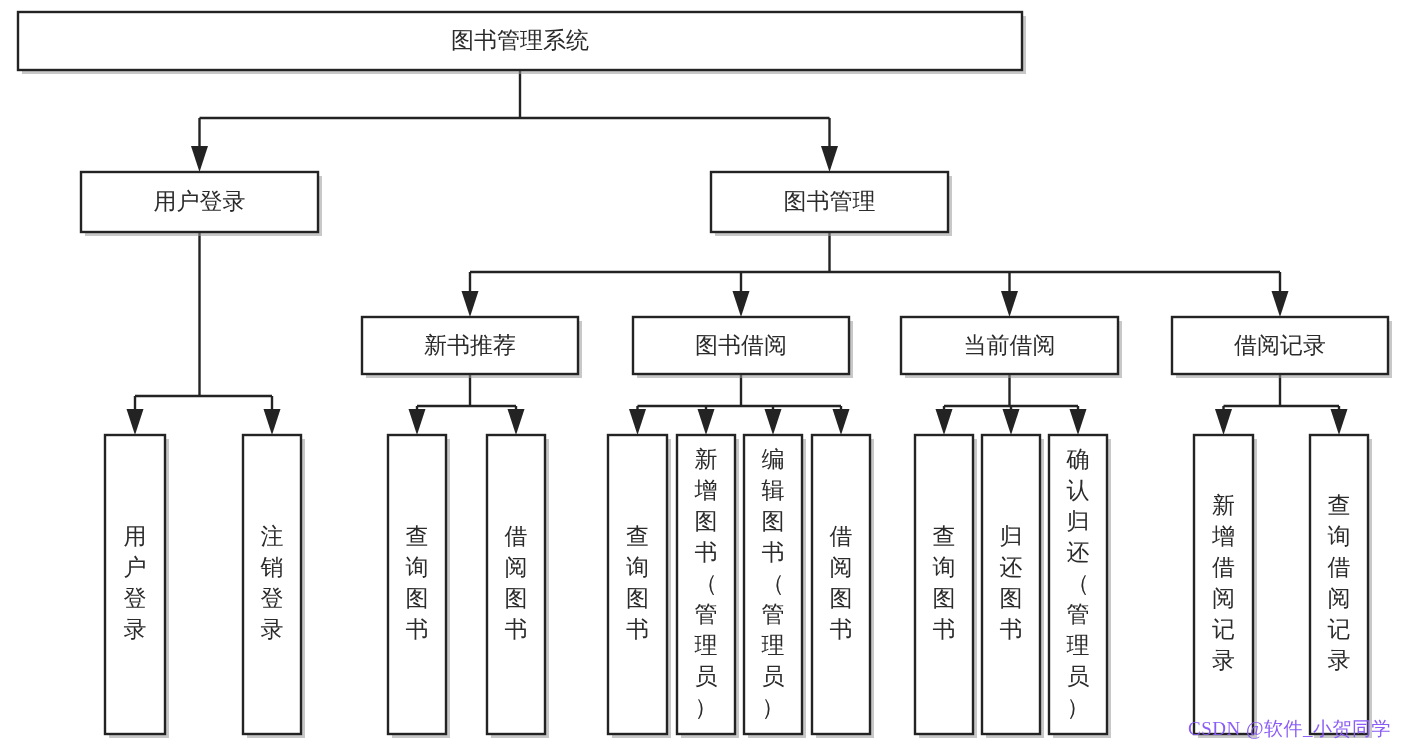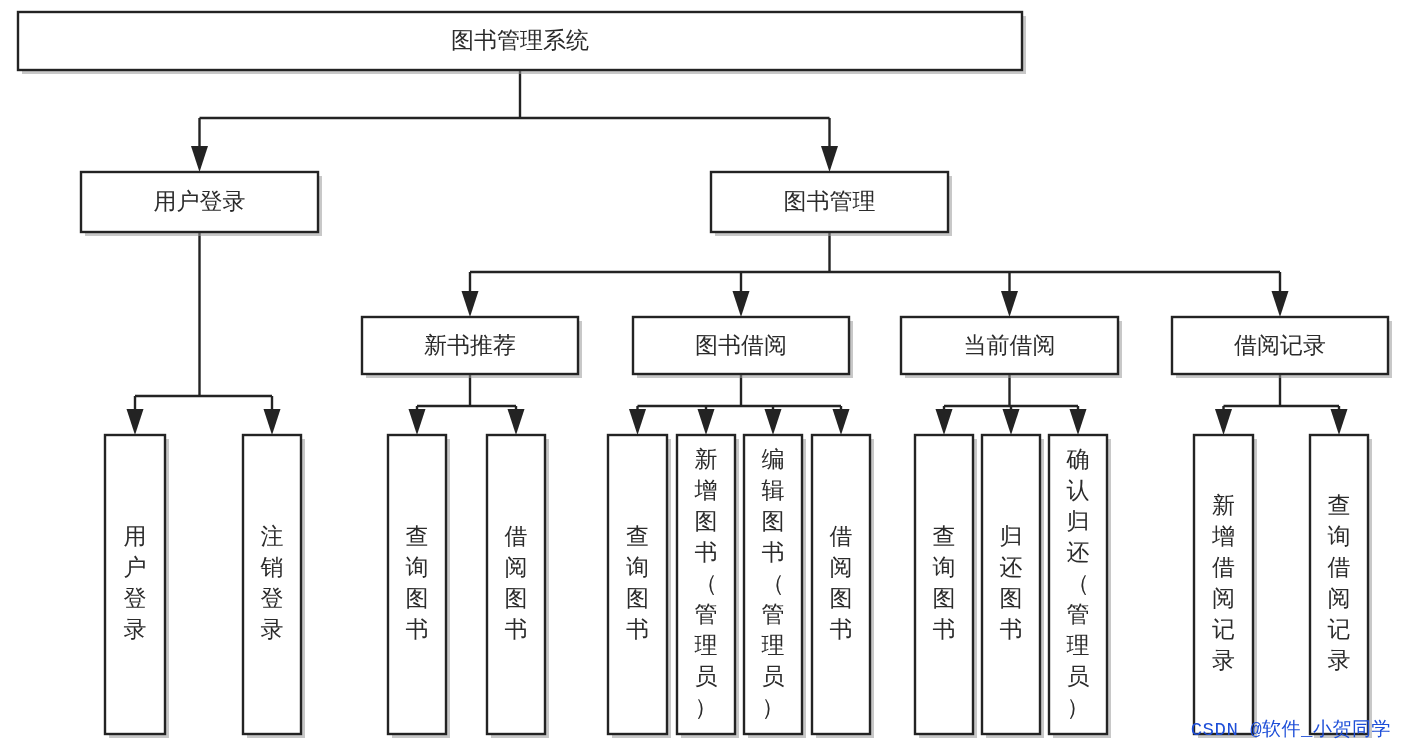--- a/index.html
+++ b/index.html
@@ -55,23 +55,23 @@
   .node-label-v {
     fill: #2b2b2b;
     font-family: "Liberation Sans", "DejaVu Sans", sans-serif;
     font-size: 23px;
     text-anchor: middle;
   }
   .watermark {
     position: absolute;
     right: 14px;
     bottom: 5px;
-    font-family: Liberation Mono, monospace;
+    font-family: Liberation Serif, serif;
     font-size: 19px;
-    color: #1d4ed8;
+    color: #8b5cf6;
     letter-spacing: 0.5px;
     white-space: nowrap;
     pointer-events: none;
   }
 </style>
 </head>
 <body>
 
 <div id="diagram-root">
   <svg class="flow" viewBox="0 0 1405 747">

